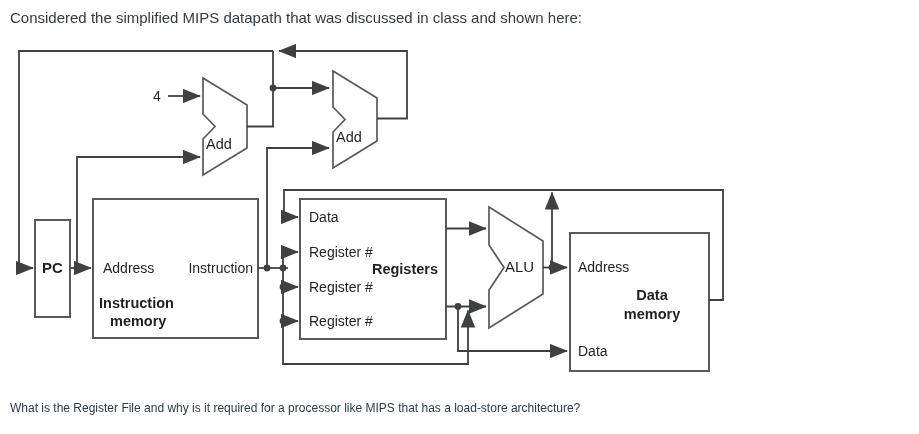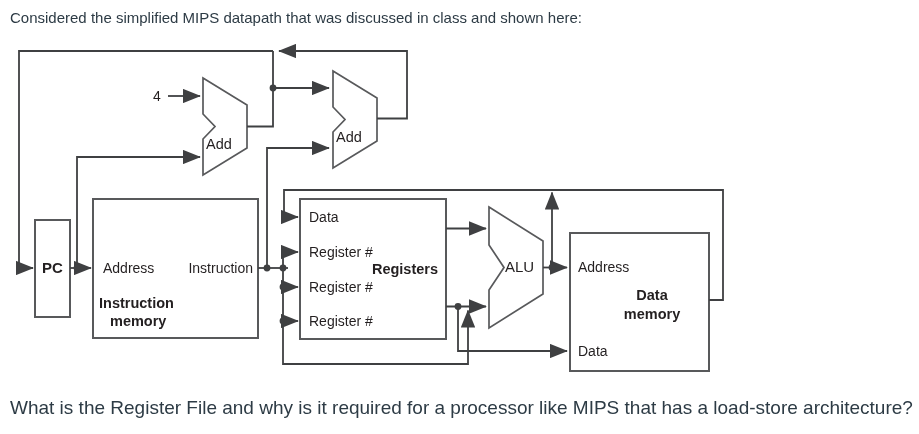--- a/index.html
+++ b/index.html
@@ -19,21 +19,21 @@
   }
   .page-text {
     position: absolute;
     left: 10px;
     color: #2d3b45;
     font-size: 15px;
     line-height: 20px;
     white-space: nowrap;
   }
   .intro-text    { top: 8px; }
-  .question-text { top: 398px; font-size: 19px; }
+  .question-text { top: 398px; font-size: 12px; }
   svg.diagram {
     position: absolute;
     left: 0;
     top: 0;
     width: 919px;
     height: 434px;
   }
   .wires  { stroke-width: 1.8; fill: none; stroke-linejoin: miter; stroke-linecap: butt; }
   .boxes  { stroke-width: 2;   fill: none; stroke-linejoin: miter; }
   .shapes { stroke-width: 1.7; fill: #ffffff; stroke-linejoin: miter; }

